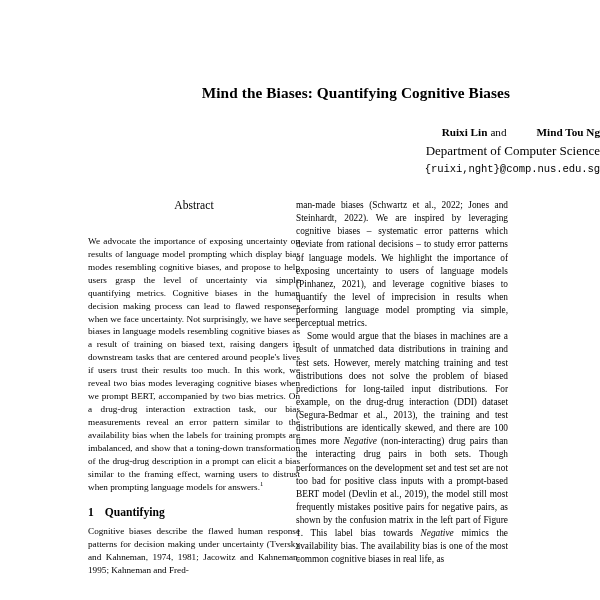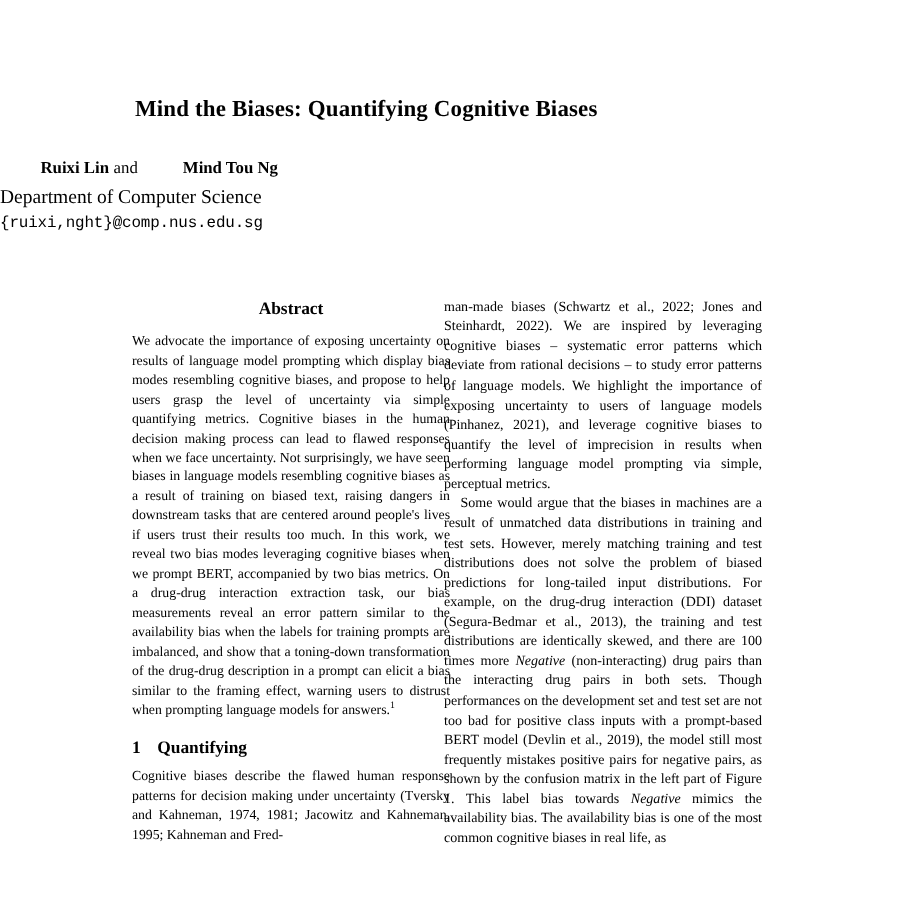--- a/index.html
+++ b/index.html
@@ -18,22 +18,22 @@
   .page {
     position: relative;
     width: 600px;
     height: 600px;
     overflow: hidden;
     padding: 0;
   }
 
   
   .title-block {
-    padding-top: 62px;
-    text-align: left;
+    padding-top: 82px;
+    text-align: right;
   }
   .paper-title {
     font-size: 15.3px;
     font-weight: bold;
     line-height: 1.42;
     letter-spacing: 0.1px;
     margin: 0 auto;
     width: 420px;
   }
   .author-line {
@@ -75,22 +75,22 @@
     width: 212px;
     height: 401px;
     overflow: hidden;
   }
   .col-left  { left: 88px; }
   .col-right { left: 296px; }
 
   .abstract-head {
     text-align: center;
     font-size: 11.6px;
-    font-weight: bold;
-    margin: 0 0 9px 0;
+    font-weight: normal;
+    margin: 0 0 23px 0;
   }
   p.body {
     margin: 0;
     font-size: 9.35px;
     line-height: 1.405;
     text-align: justify;
     text-justify: inter-word;
     hyphens: manual;
   }
   p.body + p.body {

